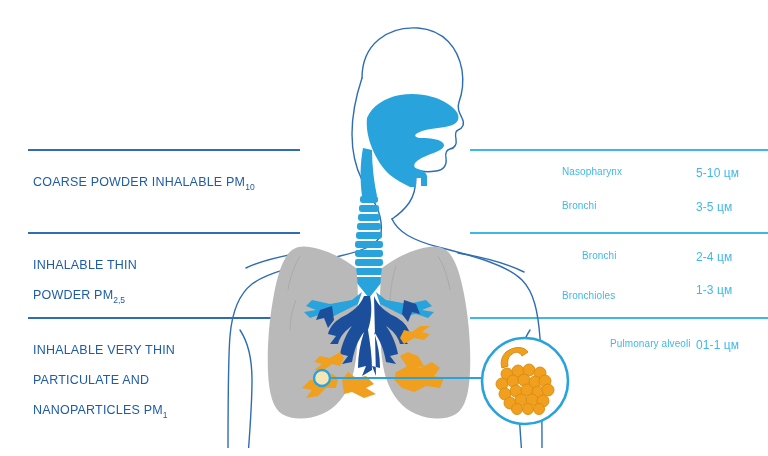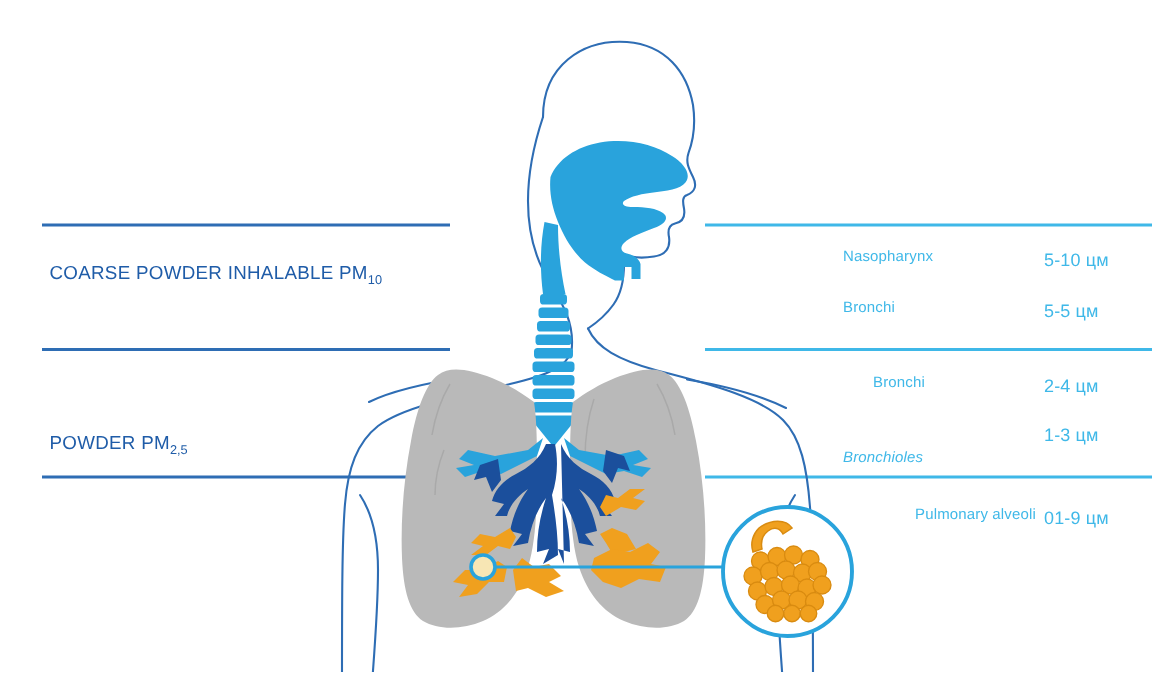--- a/index.html
+++ b/index.html
@@ -270,33 +270,38 @@
       </g>
     </g>
 
   </svg>
 
   <div class="left-label" style="left:33px; top:160px;">
     <span>COARSE POWDER INHALABLE PM</span><span class="sub">10</span>
   </div>
 
   <div class="left-label" style="left:33px; top:243px;">
-    <br>
+    <span>INHALABLE THIN</span><br>
     <span>POWDER PM</span><span class="sub">2,5</span>
   </div>
 
+  <div class="left-label" style="left:33px; top:328px;">
+    <span>INHALABLE VERY THIN</span><br>
+    <span>PARTICULATE AND</span><br>
+    <span>NANOPARTICLES PM</span><span class="sub">1</span>
+  </div>
 
   <div class="right-term" style="left:562px; top:166px;">Nasopharynx</div>
   <div class="right-size" style="left:696px; top:166px;">5-10 цм</div>
 
   <div class="right-term" style="left:562px; top:200px;">Bronchi</div>
-  <div class="right-size" style="left:696px; top:200px;">5-5 цм</div>
+  <div class="right-size" style="left:696px; top:200px;">3-5 цм</div>
 
   <div class="right-term" style="left:562px; top:250px;margin-left:20px;">Bronchi</div>
   <div class="right-size" style="left:696px; top:250px;">2-4 цм</div>
 
-  <div class="right-term" style="left:562px; top:300px;font-style:italic;">Bronchioles</div>
+  <div class="right-term" style="left:562px; top:290px;">Bronchioles</div>
   <div class="right-size" style="left:696px; top:283px;">1-3 цм</div>
 
   <div class="right-term" style="left:562px; top:338px;margin-left:48px;">Pulmonary alveoli</div>
-  <div class="right-size" style="left:696px; top:338px;">01-9 цм</div>
+  <div class="right-size" style="left:696px; top:338px;">01-1 цм</div>
 
 </div>
 
 </body></html>

